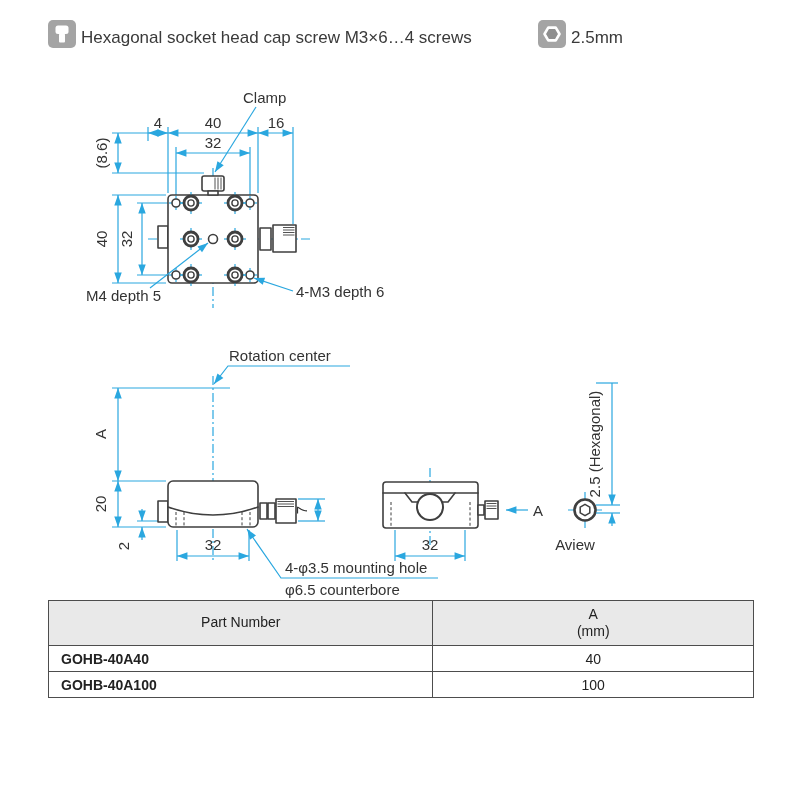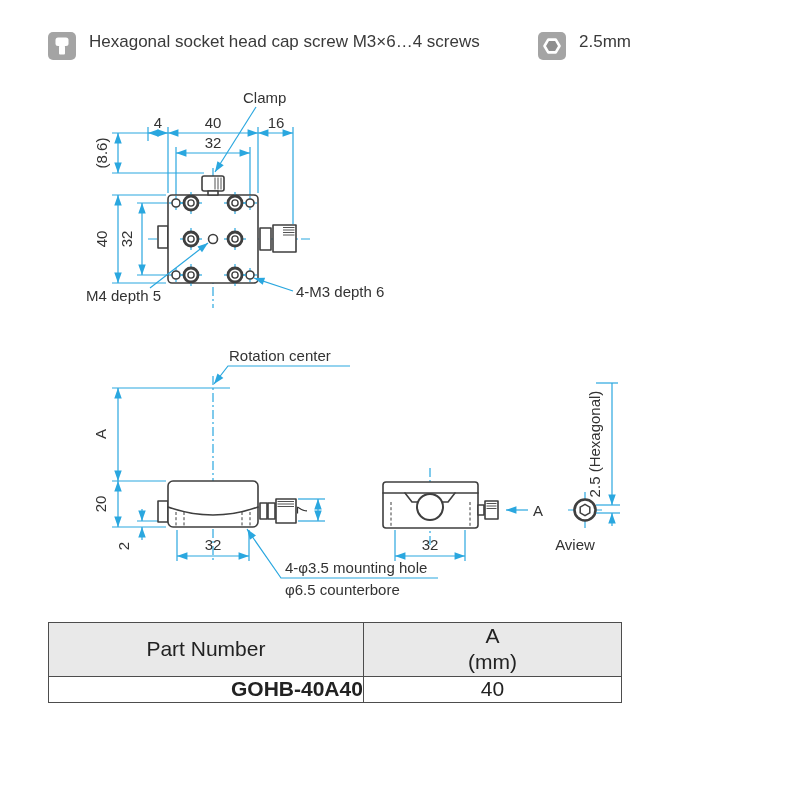--- a/index.html
+++ b/index.html
@@ -1,34 +1,34 @@
 <!DOCTYPE html>
 <html><head>
 <meta charset="utf-8">
 <style>
   html,body{margin:0;padding:0}
   body{width:800px;height:800px;position:relative;background:#fff;overflow:hidden;
        font-family:"Liberation Sans","DejaVu Sans",sans-serif;color:#333}
-  .hdr{position:absolute;top:32px;display:flex;align-items:flex-start;gap:13px}
+  .hdr{position:absolute;top:20px;display:flex;align-items:flex-end;gap:5px}
   .hdr .txt{font-size:17px;color:#3a3a3a;white-space:nowrap}
   #drawing{position:absolute;left:0;top:0}
   
   .dk{stroke:#3f3f3f;stroke-width:1.6;fill:none;stroke-linejoin:round;stroke-linecap:round}
   .dkf{stroke:#3f3f3f;stroke-width:1.6;fill:#fff;stroke-linejoin:round}
   .thin{stroke:#3f3f3f;stroke-width:0.9;fill:none}
   .hid{stroke:#3f3f3f;stroke-width:1;fill:none;stroke-dasharray:3 2.2}
   .cy{stroke:#2aa7df;stroke-width:1.2;fill:none}
   .cl{stroke:#2aa7df;stroke-width:1.2;fill:none;stroke-dasharray:9 3 2 3}
   text.d,text.lbl{font-family:"Liberation Sans","DejaVu Sans",sans-serif;font-size:15px;fill:#333}
   
-  .ptable{position:absolute;left:48px;top:622px;width:574px;border-collapse:collapse;
-          font-size:21px;color:#222}
+  .ptable{position:absolute;left:48px;top:600px;width:706px;border-collapse:collapse;
+          font-size:14px;color:#222}
   .ptable th,.ptable td{border:1.5px solid #4d4d4d;height:25px;padding:0}
   .ptable th{background:#e9e9e9;font-weight:normal;text-align:center;height:44px;line-height:1.25}
-  .ptable td.part{font-weight:bold;text-align:right;padding-left:12px}
+  .ptable td.part{font-weight:bold;text-align:left;padding-left:12px}
   .ptable td.val{text-align:center}
 </style>
 </head>
 <body>
 
 <div class="hdr" style="left:48px">
   <svg width="28" height="28">
     <rect x="0" y="0" width="28" height="28" rx="5" fill="#a4a4a4"></rect>
     <rect x="7.5" y="5.5" width="13" height="8.5" rx="2.5" fill="#fff"></rect>
     <rect x="11" y="13.5" width="6" height="9" rx="1" fill="#fff"></rect>
@@ -241,14 +241,18 @@
         <div>A</div>
         <div>(mm)</div>
       </th>
     </tr>
   </thead>
   <tbody>
     <tr>
       <td class="part">GOHB-40A40</td>
       <td class="val">40</td>
     </tr>
+    <tr>
+      <td class="part">GOHB-40A100</td>
+      <td class="val">100</td>
+    </tr>
   </tbody>
 </table>
 
 </body></html>

